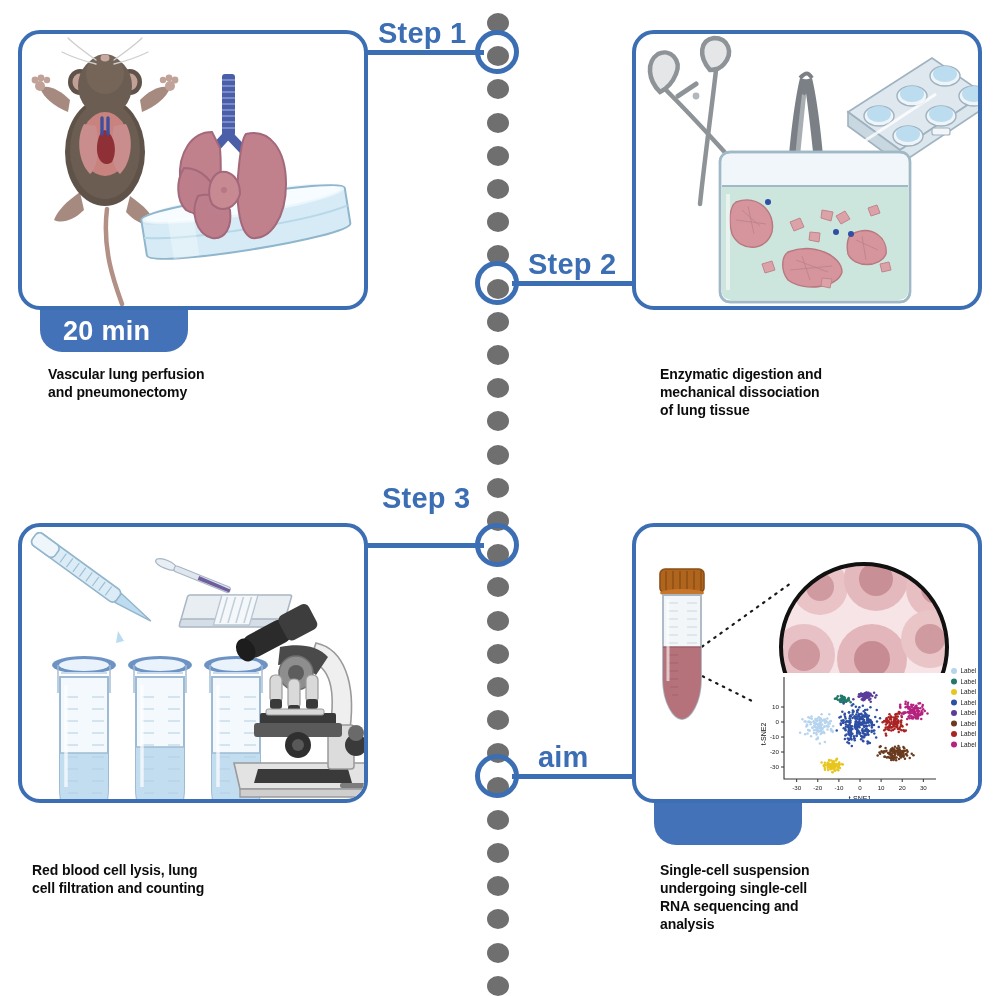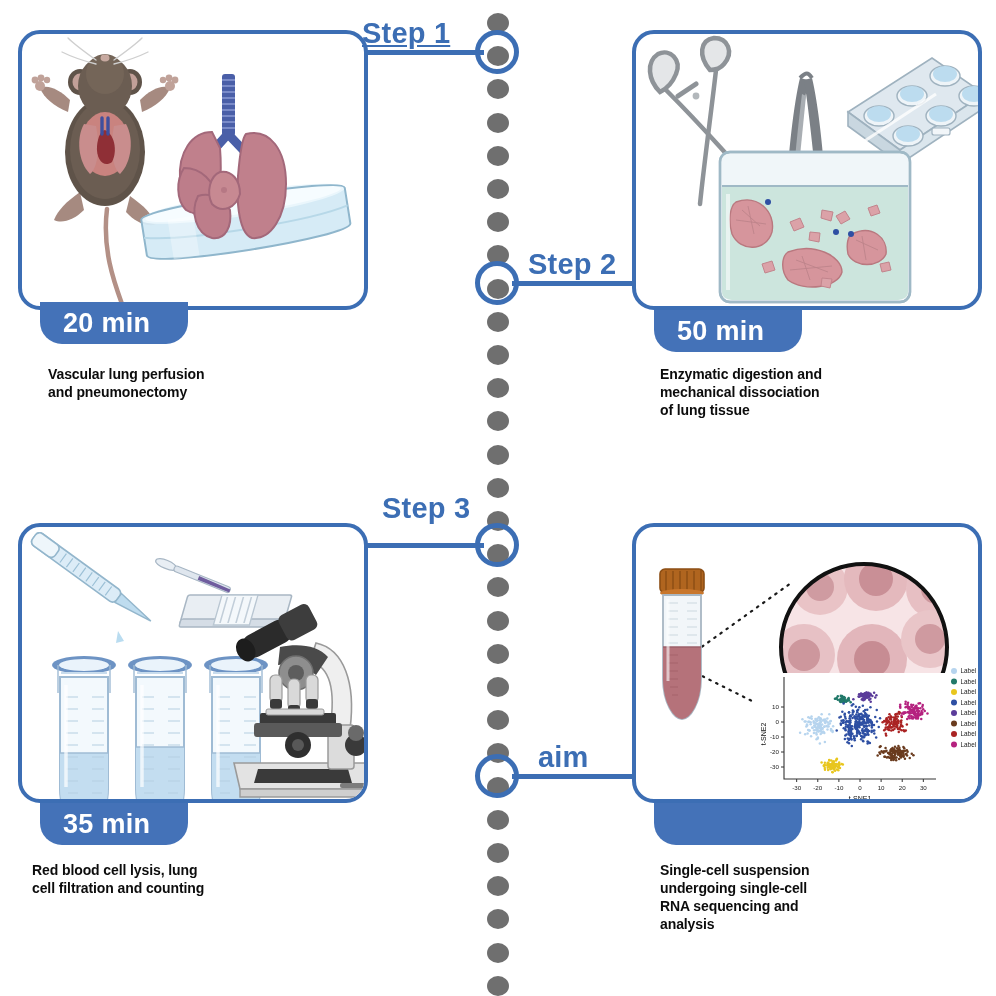--- a/index.html
+++ b/index.html
@@ -153,21 +153,21 @@
 
           <path d="M38 56 C 18 56, 4 76, 6 104 C 8 130, 22 146, 38 142 C 46 134, 48 96, 46 72 Z" fill="#c0808c" stroke="#a3687a" stroke-width="2"></path>
           <path d="M10 92 C 2 104, 2 124, 12 134 C 24 142, 38 134, 42 120 C 40 106, 28 92, 10 92 Z" fill="#bd7d8a" stroke="#a3687a" stroke-width="2"></path>
           <path d="M24 120 C 16 136, 22 158, 38 162 C 52 164, 58 150, 56 134 C 50 122, 36 116, 24 120 Z" fill="#bd7d8a" stroke="#a3687a" stroke-width="2"></path>
           <path d="M46 96 C 36 100, 32 116, 38 128 C 48 138, 62 132, 66 118 C 66 104, 58 94, 46 96 Z" fill="#c78992" stroke="#a3687a" stroke-width="2"></path>
           <circle cx="50" cy="114" r="3" fill="#b67884"></circle>
         </g>
       </svg>
     </div>
   </div>
-  <div class="badge" style="left:40px;top:302px;width:148px;height:42px;">
+  <div class="badge" style="left:40px;top:310px;width:148px;height:42px;">
     <span>20 min</span>
   </div>
   <div class="caption" style="left:48px;top:366px;width:330px;">Vascular lung perfusion
 and pneumonectomy</div>
 
   <div class="card" style="left:632px;top:30px;width:350px;height:280px;">
     <div class="ill">
       <svg width="350" height="280" viewBox="0 0 350 280">
 
         <g transform="translate(188,20)">
@@ -244,23 +244,20 @@
           </g>
           <path d="M92 160 V 256" stroke="#ffffff" stroke-width="4" opacity=".55"></path>
         </g>
 
         <circle cx="132" cy="168" r="3" fill="#2e4fa3"></circle>
         <circle cx="200" cy="198" r="3" fill="#2e4fa3"></circle>
         <circle cx="215" cy="200" r="3" fill="#2e4fa3"></circle>
       </svg>
     </div>
   </div>
-  <div class="badge" style="left:654px;top:310px;width:148px;height:42px;">
-    <span>50 min</span>
-  </div>
   <div class="caption" style="left:660px;top:366px;width:330px;">Enzymatic digestion and
 mechanical dissociation
 of lung tissue</div>
 
   <div class="card" style="left:18px;top:523px;width:350px;height:280px;">
     <div class="ill">
       <svg width="350" height="280" viewBox="0 0 350 280">
 
         <g transform="rotate(36 30 26)">
           <rect x="6" y="16" width="104" height="15" rx="5" fill="#dcecf7" stroke="#93b6cc" stroke-width="1.6"></rect>
@@ -367,23 +364,20 @@
           <rect x="22" y="96" width="58" height="6" rx="2" fill="#d8d8d8" stroke="#9a9a9a" stroke-width="1"></rect>
           <rect x="10" y="110" width="88" height="14" rx="3" fill="#5a5a5a"></rect>
 
           <circle cx="54" cy="132" r="13" fill="#2f2f2f"></circle>
           <circle cx="54" cy="132" r="6" fill="#585858"></circle>
           <circle cx="112" cy="132" r="11" fill="#3a3a3a"></circle>
           <circle cx="112" cy="120" r="8" fill="#6a6a6a"></circle>
         </g>
       </svg>
     </div>
-  </div>
-  <div class="badge" style="left:40px;top:803px;width:148px;height:42px;">
-    <span>35 min</span>
   </div>
   <div class="caption" style="left:32px;top:862px;width:336px;">Red blood cell lysis, lung
 cell filtration and counting</div>
 
   <div class="card" style="left:632px;top:523px;width:350px;height:280px;">
     <div class="ill">
       <svg width="350" height="280" viewBox="0 0 350 280">
 
         <g stroke="#1a1a1a" stroke-width="2.2" stroke-dasharray="1.5 6" stroke-linecap="round" fill="none">
           <path d="M60 124 L 155 56"></path>
@@ -1375,24 +1369,24 @@
   <div class="badge" style="left:654px;top:803px;width:148px;height:42px;">
     <span></span>
   </div>
   <div class="caption" style="left:660px;top:862px;width:330px;">Single-cell suspension
 undergoing single-cell
 RNA sequencing and
 analysis</div>
 
   <div class="conn" style="left:366px;top:50px;width:118px;"></div>
   <div class="conn-v" style="left:366px;top:50px;height:0px;"></div>
-  <div class="step-label" style="left:362px;top:17px;text-decoration:underline;">Step 1</div>
+  <div class="step-label" style="left:378px;top:17px;">Step 1</div>
 
   <div class="conn" style="left:512px;top:281px;width:124px;"></div>
   <div class="step-label" style="left:528px;top:248px;">Step 2</div>
 
   <div class="conn" style="left:366px;top:543px;width:118px;"></div>
-  <div class="step-label" style="left:382px;top:492px;">Step 3</div>
+  <div class="step-label" style="left:382px;top:482px;">Step 3</div>
 
   <div class="conn" style="left:512px;top:774px;width:124px;"></div>
   <div class="step-label" style="left:538px;top:741px;">aim</div>
 
 </div>
 
 </body></html>

